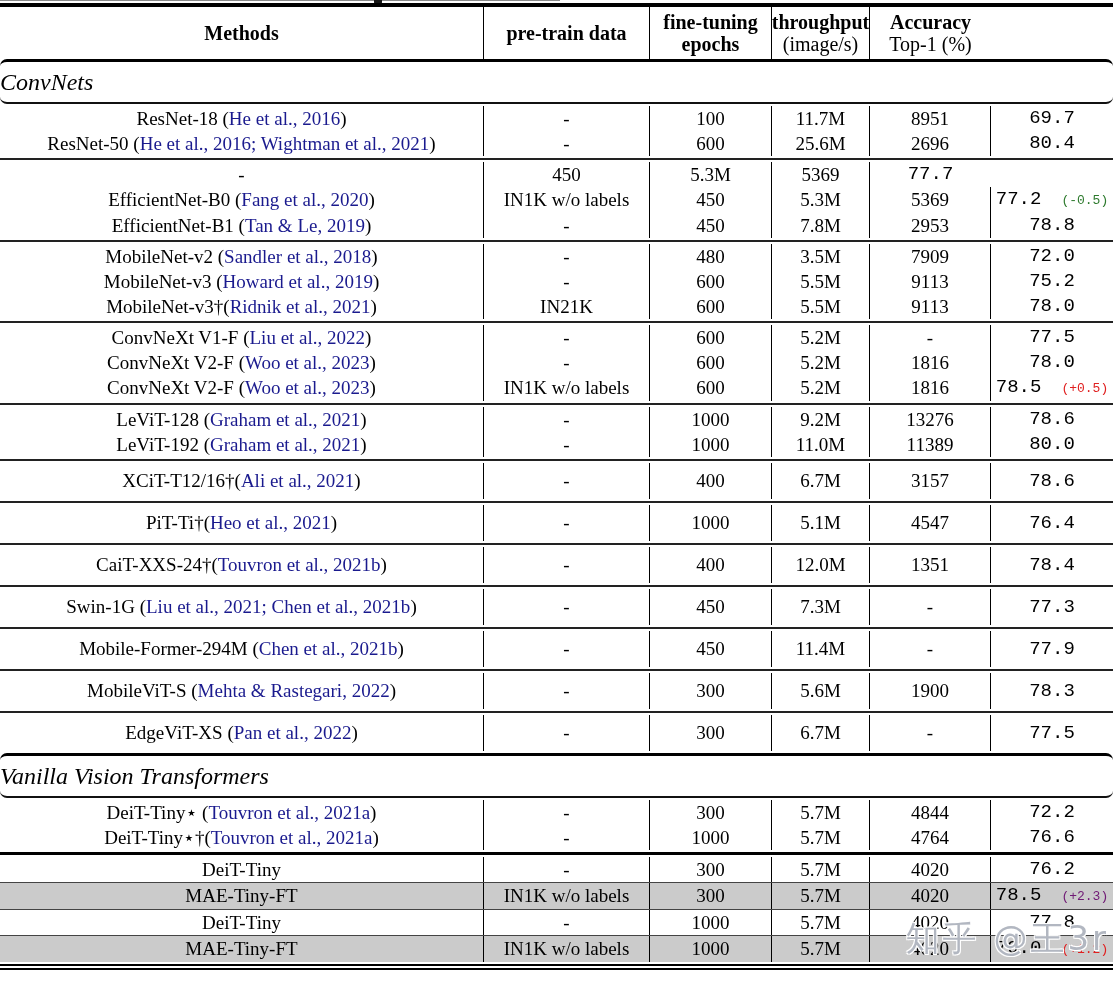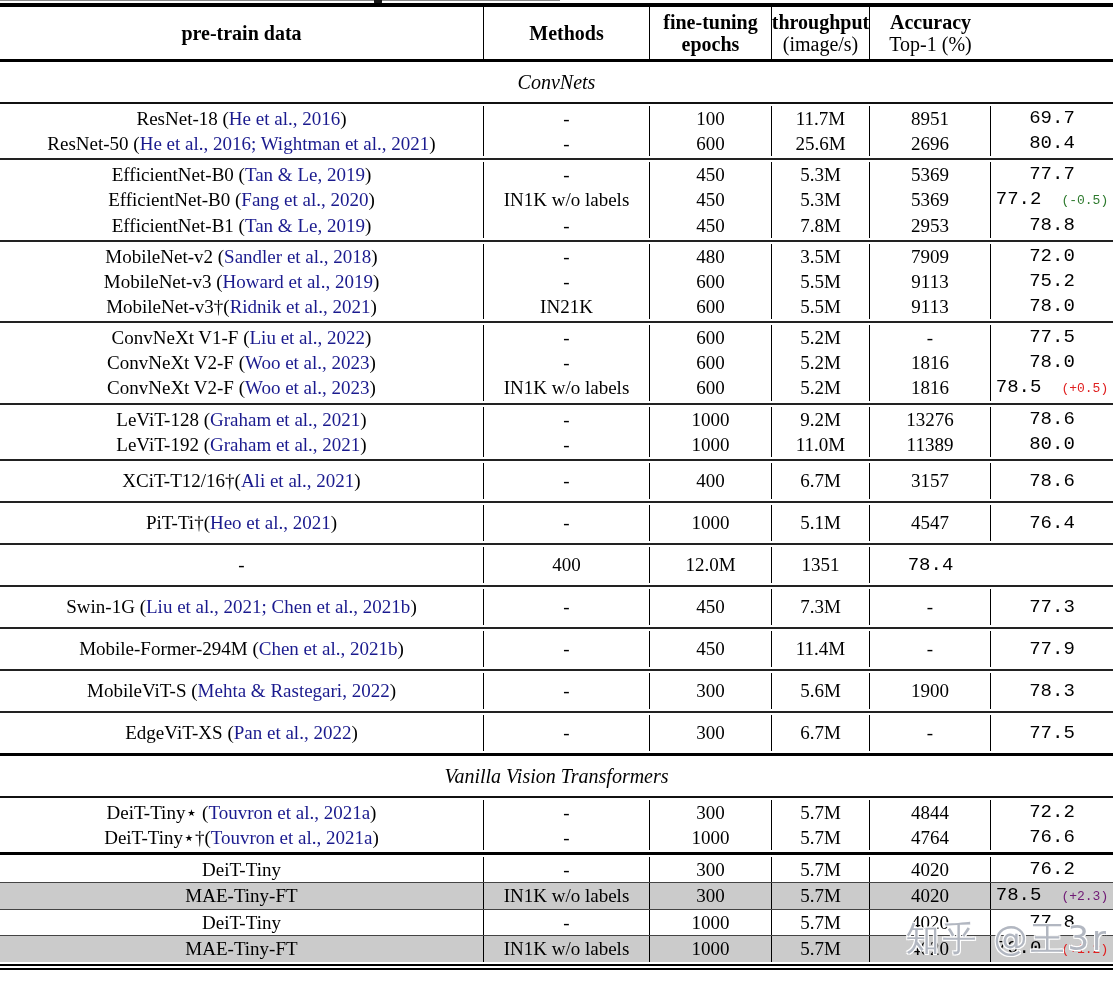--- a/index.html
+++ b/index.html
@@ -16,22 +16,22 @@
     border-top: 4px solid #000; border-bottom: 6px double #000; background: #fff; }
 
   .grid-row { display: grid; grid-template-columns: 484px 166px 122px 98px 121px 122px; }
 
   .hcell { display: flex; flex-direction: column; align-items: center; justify-content: center;
     height: 52px; border-right: 1.5px solid #000; font-size: 20px; font-weight: bold; line-height: 1.12; }
   .hcell:last-child { border-right: none; }
   .hcell .sub { font-weight: bold; }
   .hcell .sub.normal { font-weight: normal; }
 
-  .section-title { text-align: center; font-style: italic; font-size: 20px; line-height: 40px;
-    border-top: 3px solid #000; border-bottom: 2px solid #111; }
+  .section-title { font-style: italic; font-size: 24px; line-height: 40px;
+    border-top: 3px solid #000; border-bottom: 2px solid #111; border-radius: 7px; }
 
   .group { padding: 2px 0; }
   .group + .group { border-top: 2px solid #222; }
   .group.strong { border-top: 3px solid #000; }
   .group.dividers .row + .row { border-top: 1px solid #444; }
 
   .row.hl { background: #cbcbcb; }
 
   .cell { text-align: center; font-size: 19px; line-height: 25px;
     border-right: 1.5px solid #000; white-space: nowrap; overflow: hidden; }
@@ -48,25 +48,25 @@
 </style>
 </head>
 <body>
 
 <div class="crop-line"></div>
 <div class="crop-mark"></div>
 
 <div class="paper-table">
   <div class="grid-row header-row">
     <div class="hcell">
+      <span>Methods</span>
+        <span class="sub normal"></span>
+    </div>
+    <div class="hcell">
       <span>pre-train data</span>
-        <span class="sub normal"></span>
-    </div>
-    <div class="hcell">
-      <span>Methods</span>
         <span class="sub normal"></span>
     </div>
     <div class="hcell">
       <span>fine-tuning</span>
         <span class="sub">epochs</span>
     </div>
     <div class="hcell">
       <span>throughput</span>
         <span class="sub normal">(image/s)</span>
     </div>
@@ -90,21 +90,20 @@
           <div class="cell"><span>ResNet-50 (</span><span class="cite">He et al., 2016; Wightman et al., 2021</span><span>)</span></div>
           <div class="cell"><span>-</span></div>
           <div class="cell"><span>600</span></div>
           <div class="cell"><span>25.6M</span></div>
           <div class="cell"><span>2696</span></div>
           <div class="cell"><span>80.4</span></div>
         </div>
       </div>
       <div class="group">
         <div class="grid-row row">
-          <div class="cell"><span>EfficientNet-B0 (</span><span class="cite">Tan &amp; Le, 2019</span><span>)</span></div>
           <div class="cell"><span>-</span></div>
           <div class="cell"><span>450</span></div>
           <div class="cell"><span>5.3M</span></div>
           <div class="cell"><span>5369</span></div>
           <div class="cell"><span>77.7</span></div>
         </div>
         <div class="grid-row row">
           <div class="cell"><span>EfficientNet-B0 (</span><span class="cite">Fang et al., 2020</span><span>)</span></div>
           <div class="cell"><span>IN1K w/o labels</span></div>
           <div class="cell"><span>450</span></div>
@@ -206,20 +205,21 @@
           <div class="cell"><span>PiT-Ti†(</span><span class="cite">Heo et al., 2021</span><span>)</span></div>
           <div class="cell"><span>-</span></div>
           <div class="cell"><span>1000</span></div>
           <div class="cell"><span>5.1M</span></div>
           <div class="cell"><span>4547</span></div>
           <div class="cell"><span>76.4</span></div>
         </div>
       </div>
       <div class="group single">
         <div class="grid-row row">
+          <div class="cell"><span>CaiT-XXS-24†(</span><span class="cite">Touvron et al., 2021b</span><span>)</span></div>
           <div class="cell"><span>-</span></div>
           <div class="cell"><span>400</span></div>
           <div class="cell"><span>12.0M</span></div>
           <div class="cell"><span>1351</span></div>
           <div class="cell"><span>78.4</span></div>
         </div>
       </div>
       <div class="group single">
         <div class="grid-row row">
           <div class="cell"><span>Swin-1G (</span><span class="cite">Liu et al., 2021; Chen et al., 2021b</span><span>)</span></div>

